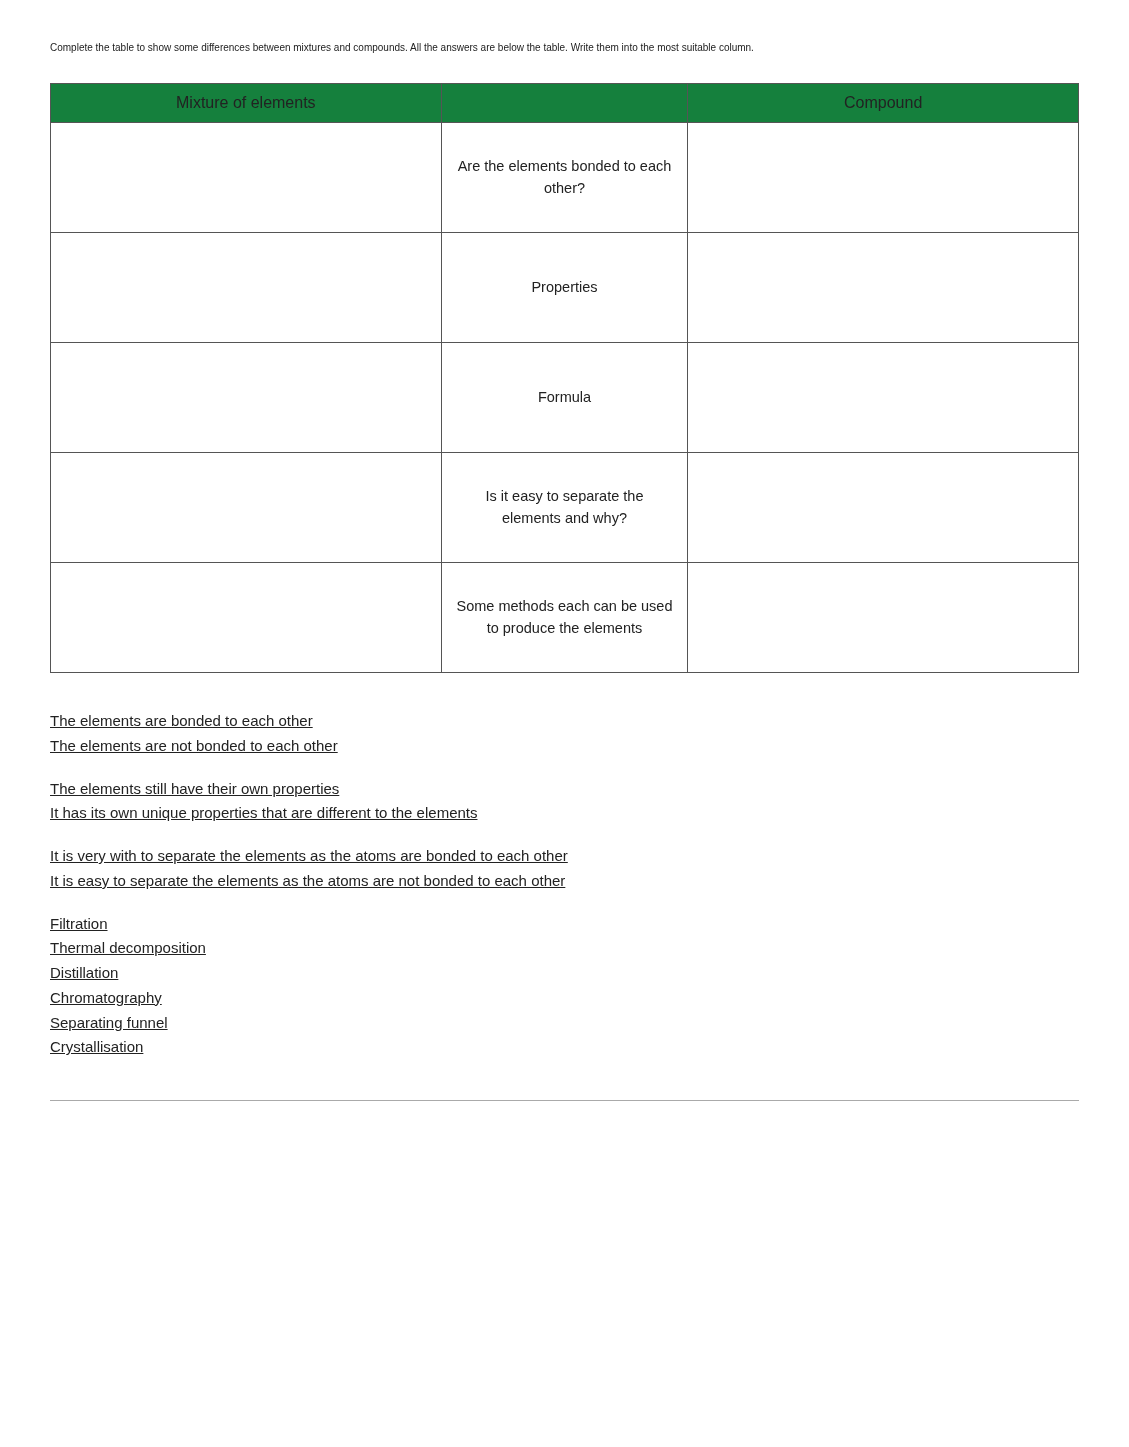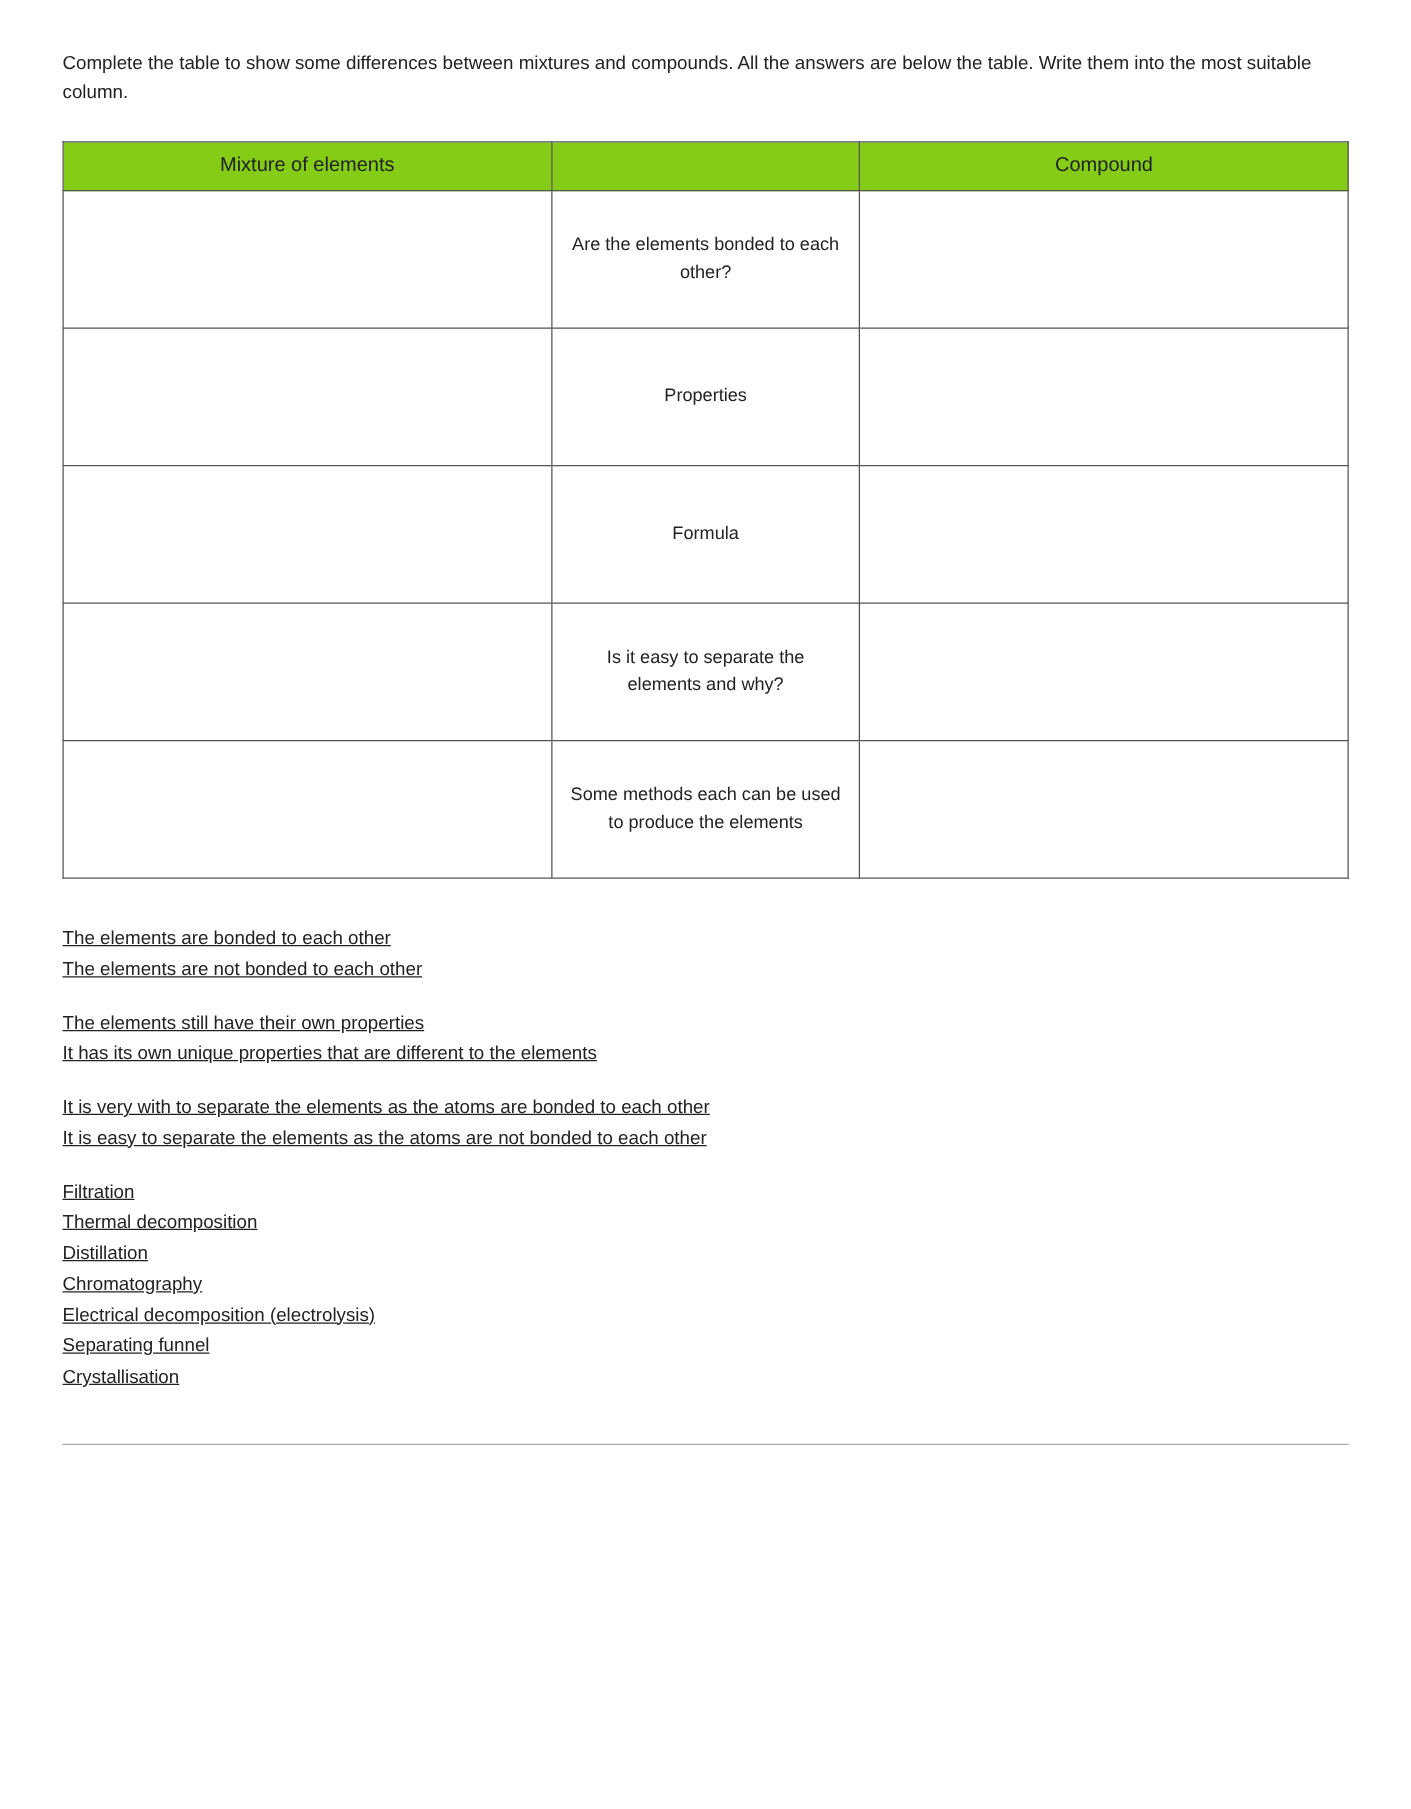--- a/index.html
+++ b/index.html
@@ -14,40 +14,40 @@
       font-size: 15px;
       color: #222;
       width: 1129px;
       min-height: 1447px;
       padding: 40px 50px 60px 50px;
     }
 
     .intro-text {
       margin-bottom: 28px;
       line-height: 1.5;
-      font-size: 15px;
+      font-size: 10px;
     }
 
     table {
       width: 100%;
       border-collapse: collapse;
       margin-bottom: 36px;
     }
 
     table th, table td {
       border: 1px solid #555;
       padding: 10px 14px;
       vertical-align: middle;
       text-align: center;
     }
 
     table th {
       font-weight: normal;
       font-size: 15px;
-      background: #84cc16;
+      background: #15803d;
     }
 
     .col-mixture {
       width: 38%;
     }
 
     .col-question {
       width: 24%;
     }
 
@@ -148,19 +148,18 @@
     </div>
     <div class="answer-group">
       <p>It is very with to separate the elements as the atoms are bonded to each other</p>
       <p>It is easy to separate the elements as the atoms are not bonded to each other</p>
     </div>
     <div class="answer-group">
       <p>Filtration</p>
       <p>Thermal decomposition</p>
       <p>Distillation</p>
       <p>Chromatography</p>
-      <p>Electrical decomposition (electrolysis)</p>
       <p>Separating funnel</p>
       <p>Crystallisation</p>
     </div>
   </div>
 
 <hr class="divider-line">
 
 </body></html>

